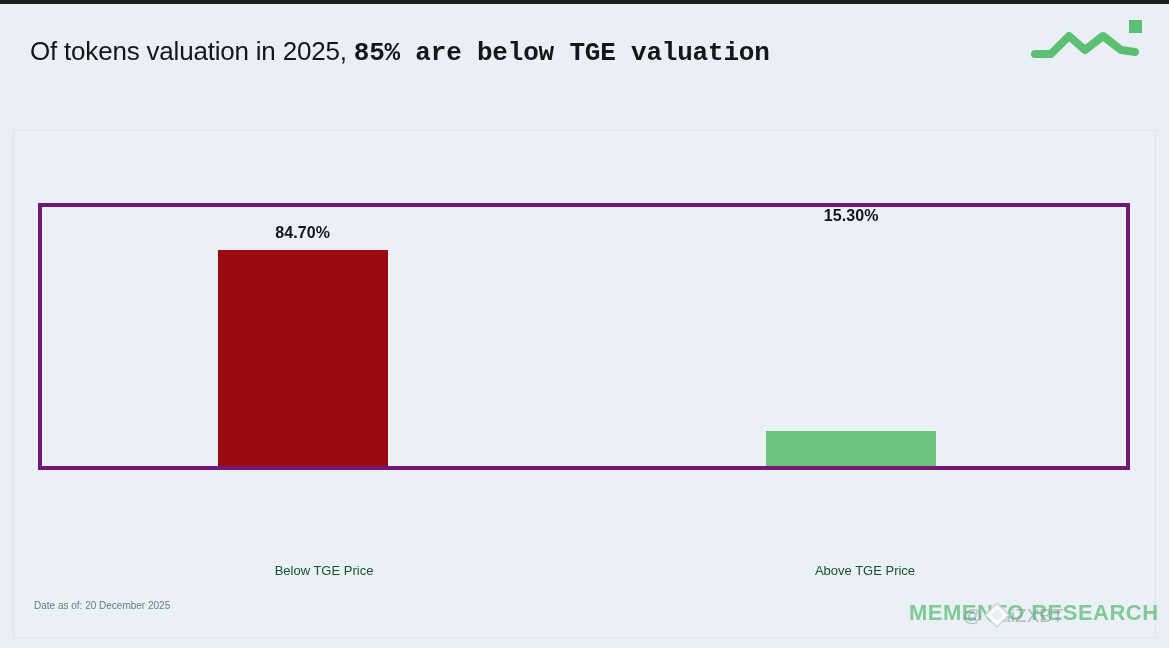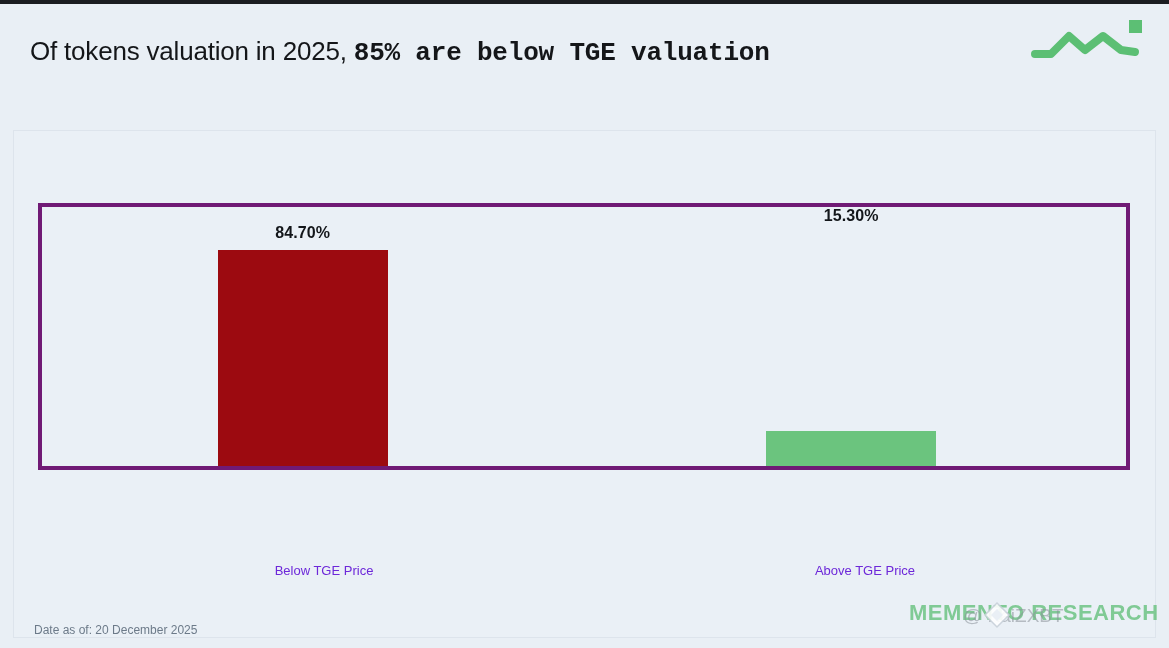--- a/index.html
+++ b/index.html
@@ -94,29 +94,29 @@
     letter-spacing: 0.1px;
   }
   .bar-rect {
     width: 100%;
     box-sizing: border-box;
   }
   .axis-label {
     position: absolute;
     top: 432px;
     font-size: 13px;
-    color: #6d28d9;
+    color: #14532d;
     text-align: center;
   }
   
   #footnote {
     position: absolute;
     left: 20px;
-    bottom: 0;
-    font-size: 12px;
+    bottom: 25px;
+    font-size: 10px;
     line-height: 13px;
     color: #6c7a89;
   }
   #watermark-zone {
     position: absolute;
     right: 4px;
     bottom: 2px;
     width: 250px;
     height: 44px;
   }

